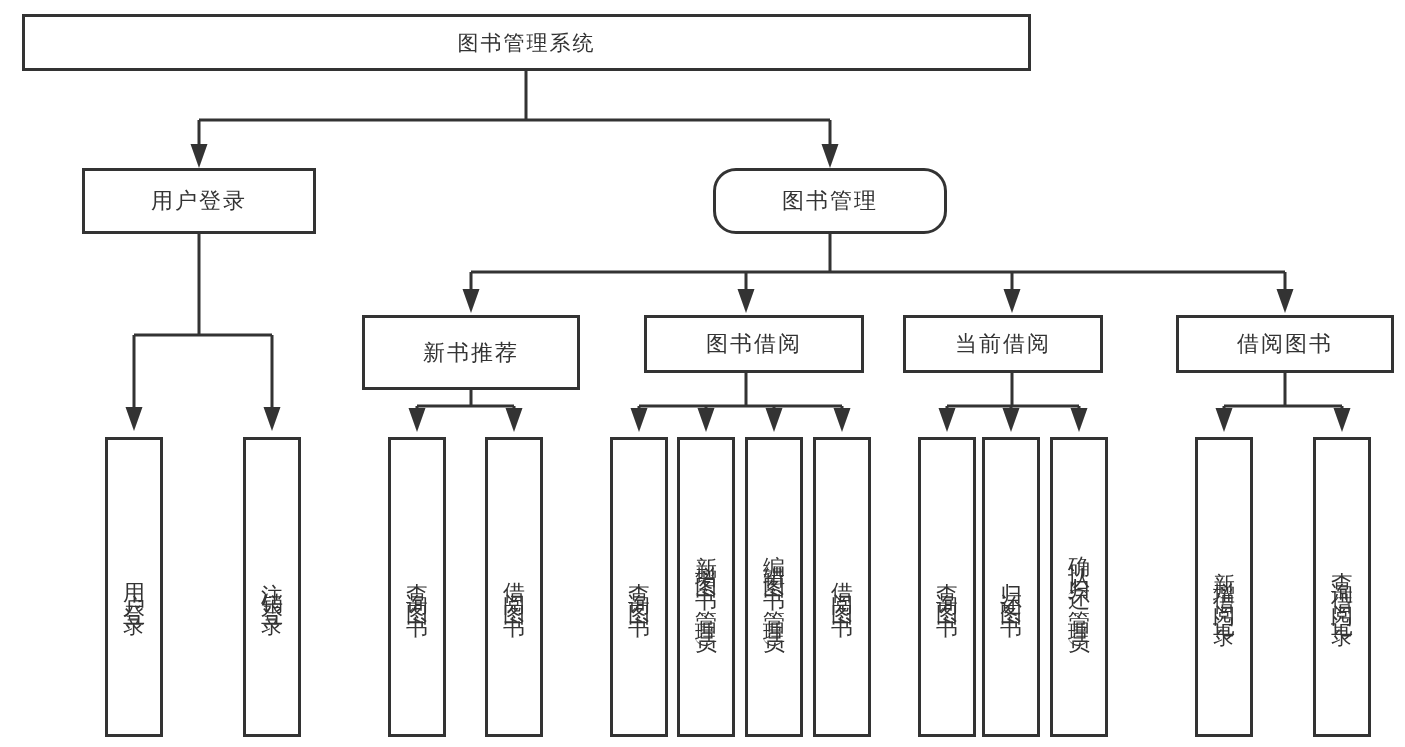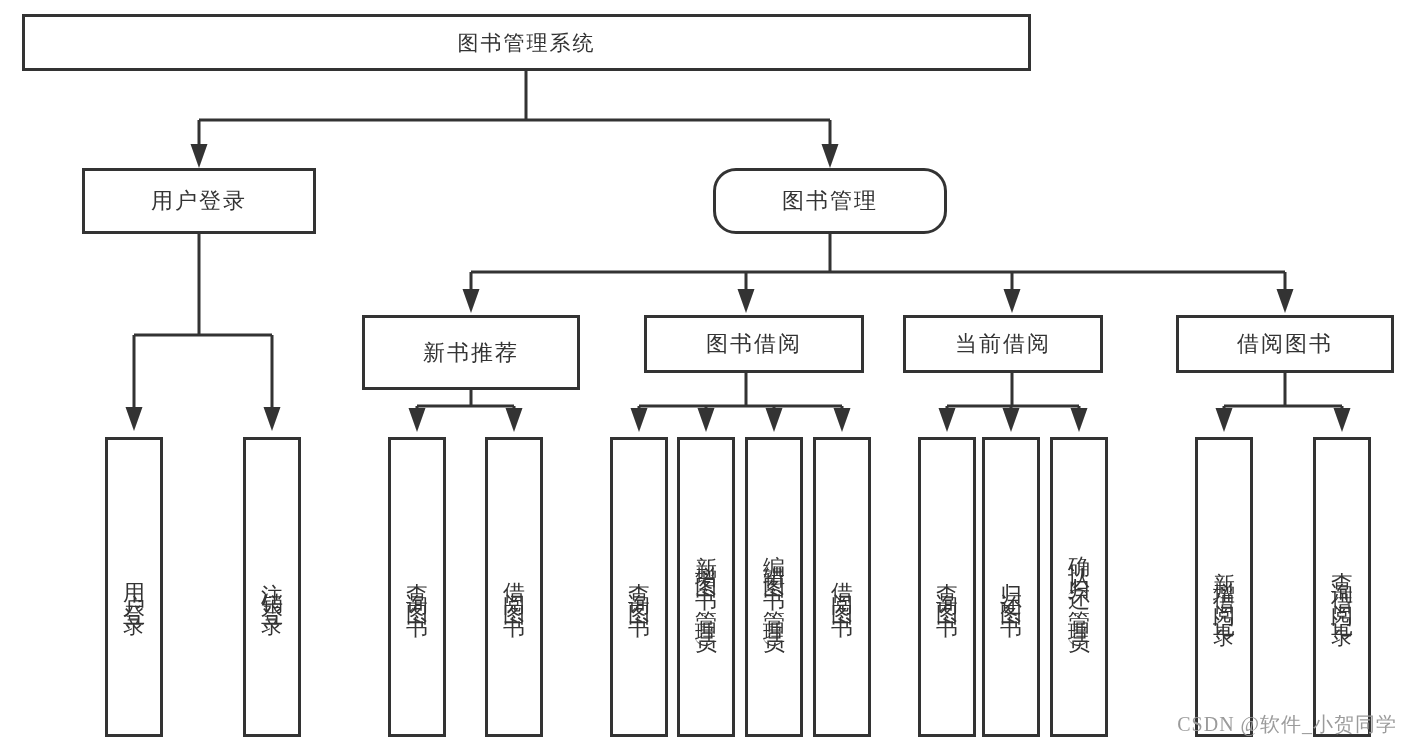--- a/index.html
+++ b/index.html
@@ -151,15 +151,14 @@
     <span>确认归还（管理员）</span>
   </div>
 
   <div class="box vbox" style="left:1195px; top:437px; width:58px; height:300px;">
     <span>新增借阅记录</span>
   </div>
   <div class="box vbox" style="left:1313px; top:437px; width:58px; height:300px;">
     <span>查询借阅记录</span>
   </div>
 
-  <div class="watermark">CSDN @软件_小贺同学</div>
 
 </div>
 
 </body></html>

